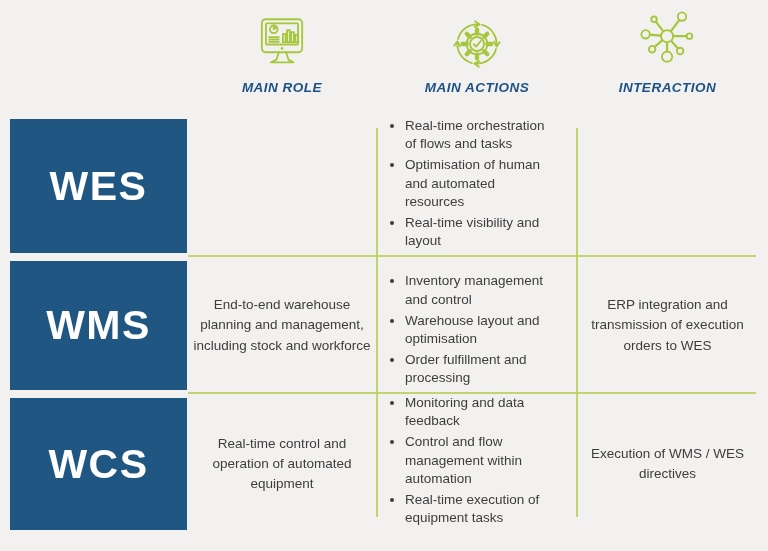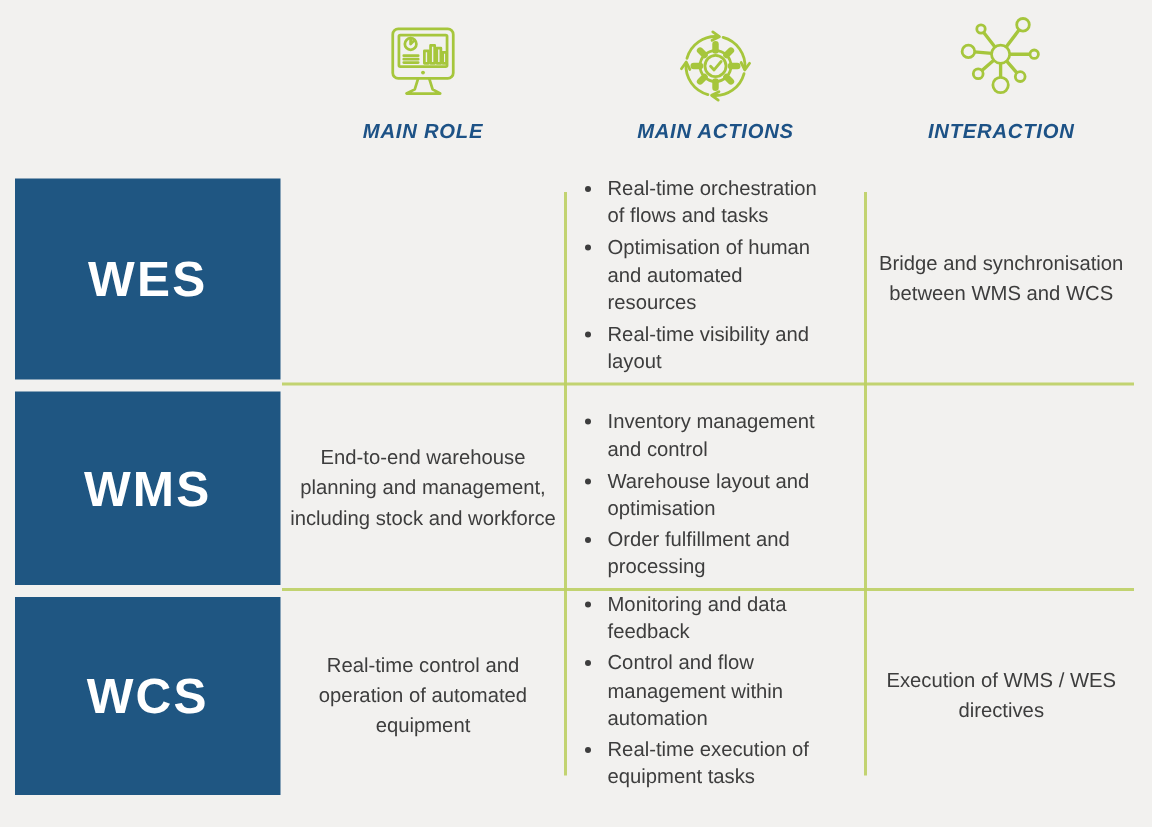--- a/index.html
+++ b/index.html
@@ -49,21 +49,21 @@
   .row{position:relative; width:768px;}
   .row:nth-child(1){height:134px;}
   .row:nth-child(2){height:129px;}
   .row:nth-child(3){height:132px;}
 
   .sys-block{
     position:absolute; left:10px; top:0; bottom:0; width:177px;
     background:var(--blue); display:flex; align-items:center; justify-content:center;
   }
   .sys-label{
-    color:var(--white); font-size:33px; font-weight:700; letter-spacing:1.5px;
+    color:var(--white); font-size:41px; font-weight:700; letter-spacing:1.5px;
   }
   .cell{position:absolute; top:0; bottom:0; display:flex; align-items:center; color:var(--text); font-size:13.5px;}
   .cell-role{left:187px; width:190px; justify-content:center; text-align:center; line-height:1.5; padding:0 4px;}
   .cell-actions{left:377px; width:175px; padding-left:12px;align-items:flex-end;}
   .cell-actions ul{margin:0; padding-left:16px; line-height:1.36;}
   .cell-actions li{margin:2.5px 0;}
   .cell-interaction{left:577px; width:181px; justify-content:center; text-align:center; line-height:1.5; padding:0 2px;}
 </style>
 </head>
 <body>
@@ -157,35 +157,35 @@
       <div class="sys-block">
         <span class="sys-label">WES</span>
       </div>
       <div class="cell cell-actions">
         <ul>
             <li>Real-time orchestration of flows and tasks</li>
             <li>Optimisation of human and automated resources</li>
             <li>Real-time visibility and layout</li>
           </ul>
       </div>
-      <div class="cell cell-interaction">Bridge and synchronisation between WMS and WCS</div>
     </div>
 
     <div class="row">
       <div class="sys-block">
         <span class="sys-label">WMS</span>
       </div>
       <div class="cell cell-role">End-to-end warehouse planning and management, including stock and workforce</div>
       <div class="cell cell-actions">
         <ul>
             <li>Inventory management and control</li>
             <li>Warehouse layout and optimisation</li>
             <li>Order fulfillment and processing</li>
           </ul>
       </div>
+      <div class="cell cell-interaction">ERP integration and transmission of execution orders to WES</div>
     </div>
 
     <div class="row">
       <div class="sys-block">
         <span class="sys-label">WCS</span>
       </div>
       <div class="cell cell-role">Real-time control and operation of automated equipment</div>
       <div class="cell cell-actions">
         <ul>
             <li>Monitoring and data feedback</li>

